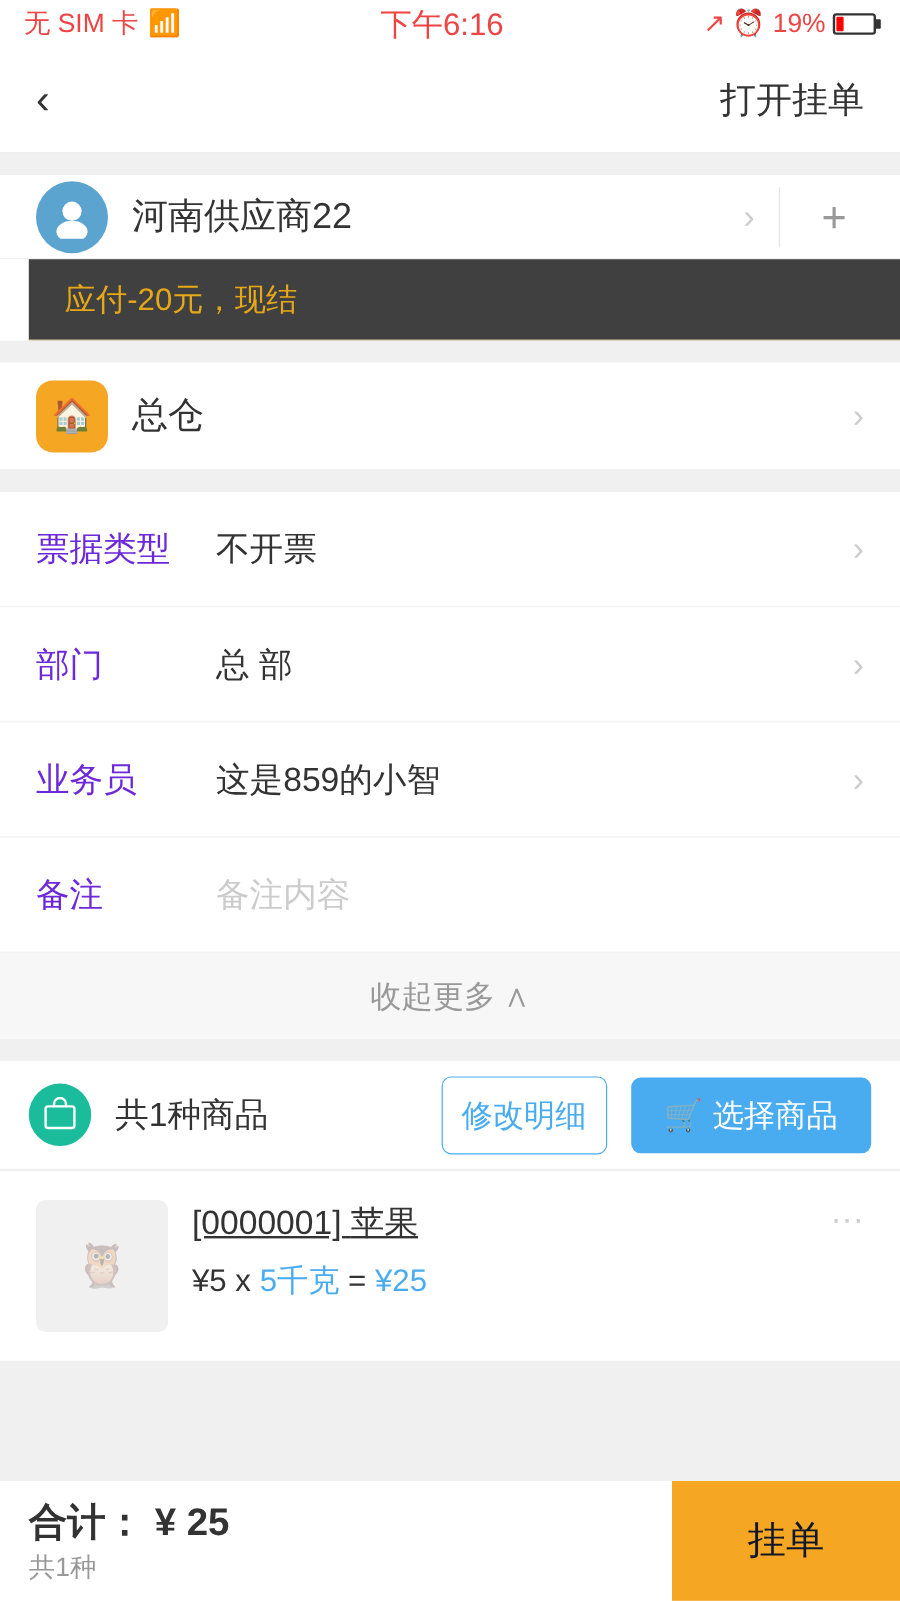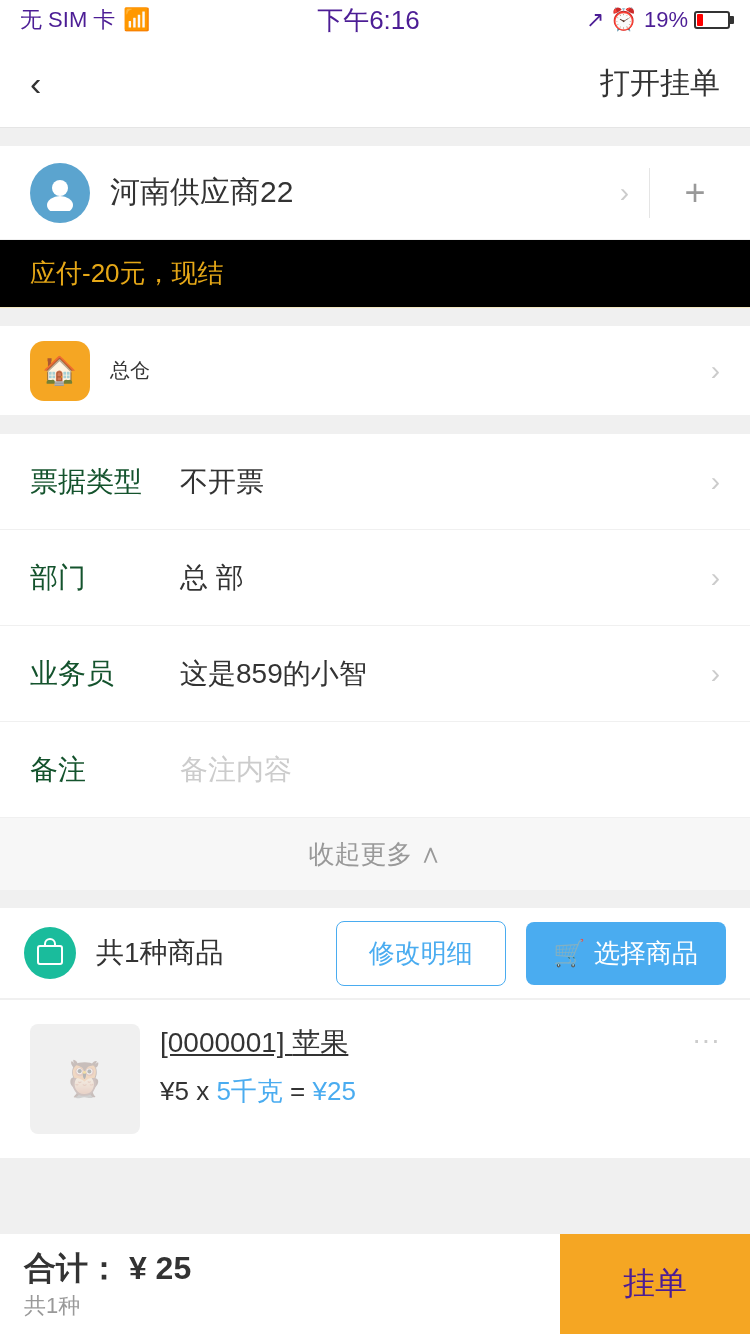--- a/index.html
+++ b/index.html
@@ -15,21 +15,21 @@
 
     
     .status-bar {
       height: 40px;
       background: #fff;
       display: flex;
       align-items: center;
       justify-content: space-between;
       padding: 0 20px;
       font-size: 22px;
-      color: #4c1d95;
+      color: #ef4444;
     }
     .status-left { display: flex; align-items: center; gap: 8px; }
     .status-center { font-size: 26px; font-weight: 500; }
     .status-right { display: flex; align-items: center; gap: 6px; font-size: 22px; }
     .battery-icon {
       display: inline-block;
       width: 36px;
       height: 18px;
       border: 2px solid #333;
       border-radius: 3px;
@@ -94,21 +94,21 @@
       background: #fff;
       margin-bottom: 0;
     }
 
     
     .supplier-row {
       background: #fff;
       display: flex;
       align-items: center;
       padding: 0 30px;
-      height: 94px;
+      height: 70px;
       border-bottom: 1px solid #f0f0f0;
     }
     .supplier-avatar {
       width: 60px;
       height: 60px;
       border-radius: 50%;
       background: #5ba4cf;
       display: flex;
       align-items: center;
       justify-content: center;
@@ -134,25 +134,26 @@
     .add-btn {
       font-size: 36px;
       color: #999;
       cursor: pointer;
       width: 50px;
       text-align: center;
     }
 
     
     .notice-row {
-      background: #000000;
+      background: #404040;
       padding: 16px 30px;
       font-size: 26px;
       color: #e6a817;
       border-bottom: 1px solid #f5e8c0;
+      margin-left: 24px;
     }
 
     
     .row-item {
       background: #fff;
       display: flex;
       align-items: center;
       padding: 0 30px;
       height: 90px;
       border-bottom: 1px solid #f0f0f0;
@@ -163,38 +164,38 @@
       border-radius: 14px;
       background: #f5a623;
       display: flex;
       align-items: center;
       justify-content: center;
       margin-right: 20px;
       flex-shrink: 0;
     }
     .row-label {
       flex: 1;
-      font-size: 20px;
+      font-size: 30px;
       color: #333;
     }
 
     
     .form-section {
       background: #fff;
     }
     .form-row {
       display: flex;
       align-items: center;
       padding: 0 30px;
       height: 96px;
       border-bottom: 1px solid #f0f0f0;
     }
     .form-key {
       font-size: 28px;
-      color: #14532d;
+      color: #6d28d9;
       width: 130px;
       flex-shrink: 0;
     }
     .form-value {
       flex: 1;
       font-size: 28px;
       color: #333;
       padding-left: 20px;
     }
     .form-placeholder {
@@ -237,21 +238,21 @@
     }
     .products-count {
       flex: 1;
       font-size: 28px;
       color: #333;
     }
     .btn-outline {
       border: 1px solid #4aacf0;
       color: #4aacf0;
       background: #fff;
-      padding: 14px 32px;
+      padding: 14px 16px;
       border-radius: 8px;
       font-size: 26px;
       cursor: pointer;
     }
     .btn-blue {
       background: #4aacf0;
       color: #fff;
       padding: 14px 28px;
       border-radius: 8px;
       font-size: 26px;
@@ -324,21 +325,21 @@
       color: #333;
     }
     .total-count {
       font-size: 22px;
       color: #999;
     }
     .btn-suspend {
       width: 190px;
       height: 100px;
       background: #f5a623;
-      color: #4c1d95;
+      color: #0f172a;
       font-size: 32px;
       display: flex;
       align-items: center;
       justify-content: center;
       cursor: pointer;
     }
     .btn-checkout {
       width: 190px;
       height: 100px;
       background: #4aacf0;

